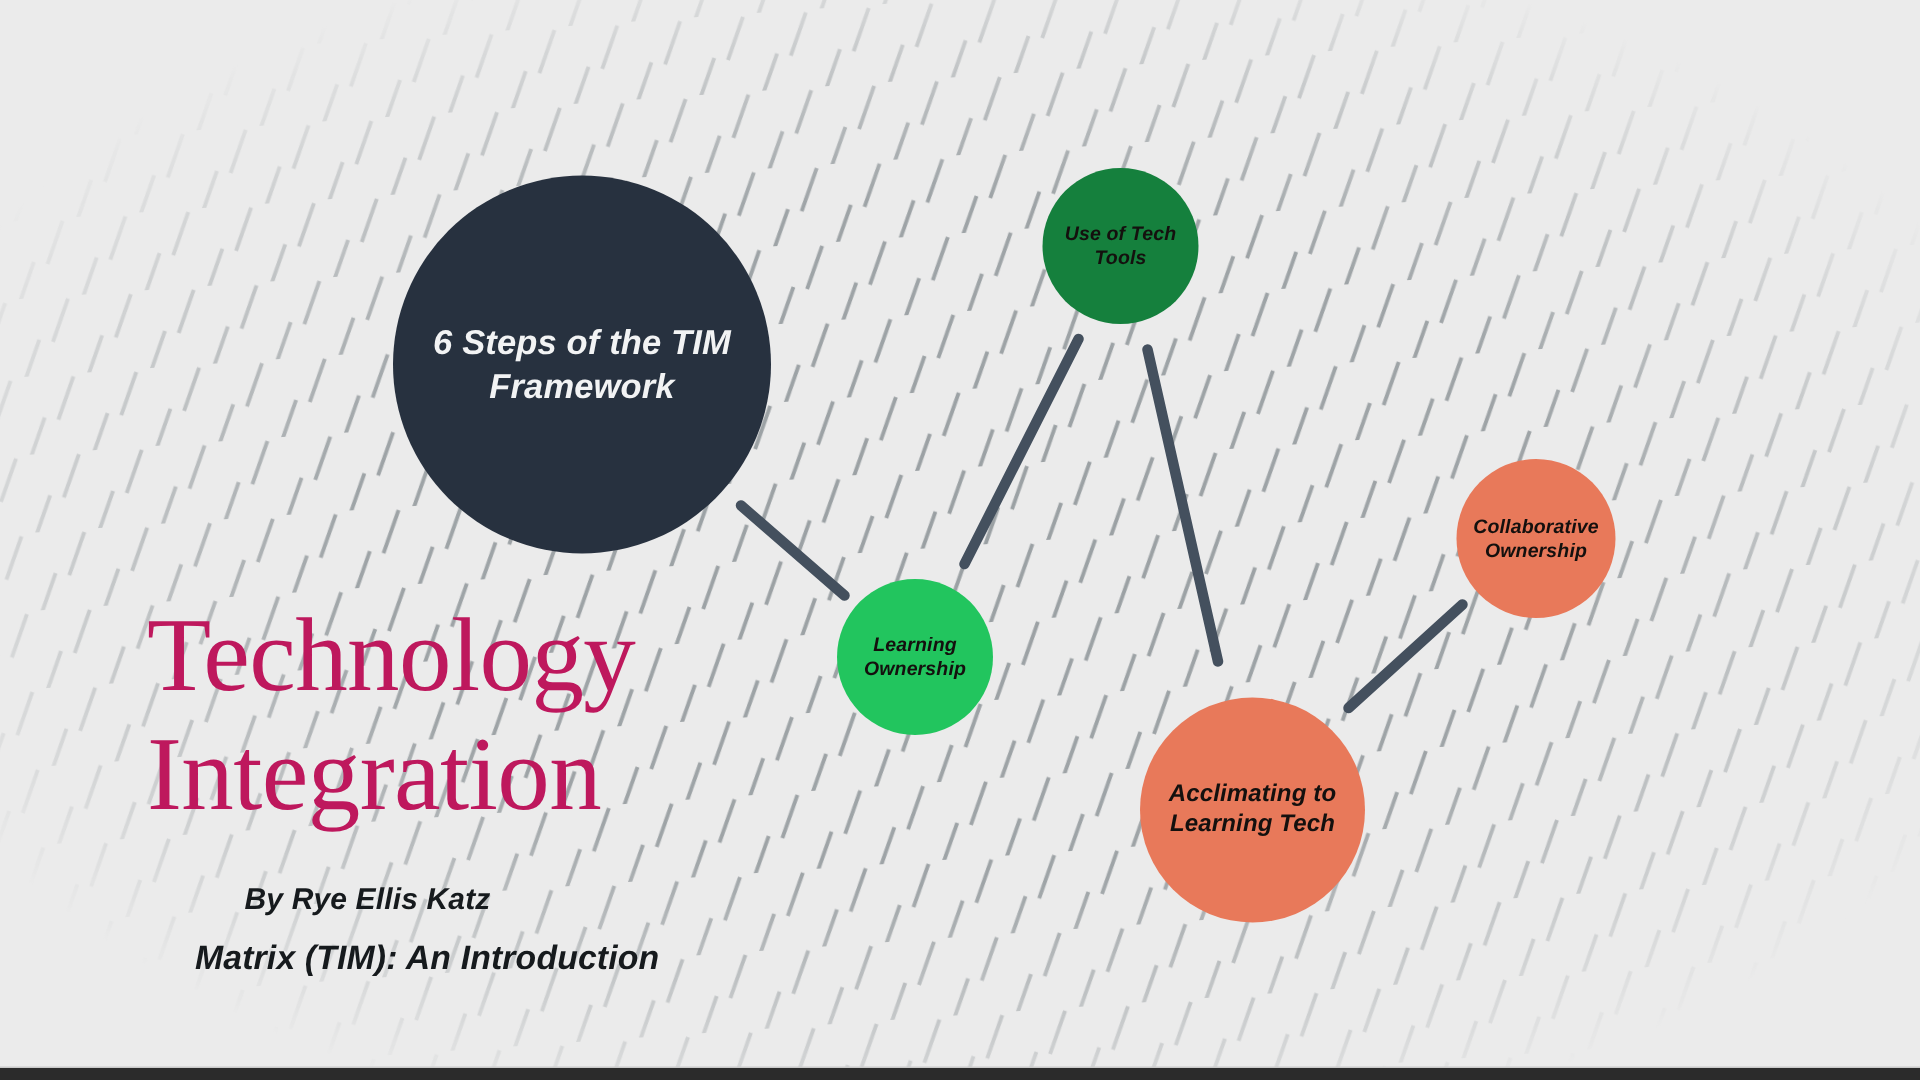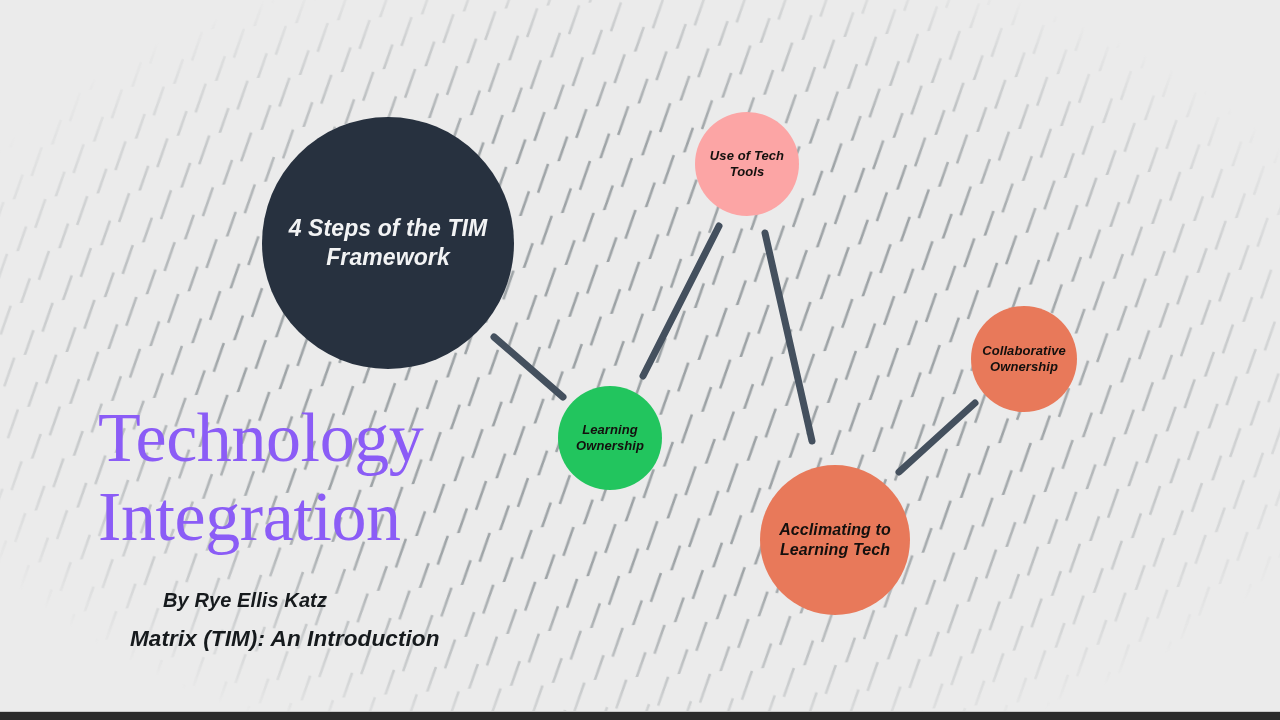--- a/index.html
+++ b/index.html
@@ -62,21 +62,21 @@
     position: absolute;
     left: 98px;
     top: 398px;
     width: 520px;
   }
   #main-title {
     font-family: "Liberation Serif", serif;
     font-weight: 400;
     font-size: 70px;
     line-height: 1.13;
-    color: #8b5cf6;
+    color: #be185d;
     letter-spacing: -0.4px;
     margin: 0;
   }
   #main-title .line2 {
     display: block;
   }
   #subtitle {
     margin: 14px 0 0 32px;
     font-family: "Liberation Sans", sans-serif;
     font-style: italic;
@@ -144,23 +144,23 @@
     <g id="edges-group" stroke-linecap="round">
         <line x1="494" y1="337" x2="563" y2="397" stroke="#44505e" stroke-width="7"></line>
         <line x1="643" y1="376" x2="719" y2="226" stroke="#44505e" stroke-width="7"></line>
         <line x1="765" y1="233" x2="812" y2="441" stroke="#44505e" stroke-width="7"></line>
         <line x1="975" y1="403" x2="899" y2="472" stroke="#44505e" stroke-width="7"></line>
       </g>
   </svg>
 
   <div id="nodes-layer">
       <div class="node hub" style="left: 262px; top: 117px; width: 252px; height: 252px; background: rgb(39, 49, 63); color: rgb(242, 243, 244); font-size: 23px;">
-        <span style="padding: 0px 10%;">4 Steps of the TIM Framework</span>
+        <span style="padding: 0px 10%;">6 Steps of the TIM Framework</span>
       </div>
-      <div class="node step" style="left: 695px; top: 112px; width: 104px; height: 104px; background: #fca5a5; color: rgb(20, 16, 14); font-size: 13px;">
+      <div class="node step" style="left: 695px; top: 112px; width: 104px; height: 104px; background: #15803d; color: rgb(20, 16, 14); font-size: 13px;">
         <span style="padding: 0px 10%;">Use of Tech Tools</span>
       </div>
       <div class="node step" style="left: 558px; top: 386px; width: 104px; height: 104px; background: #22c55e; color: rgb(20, 16, 14); font-size: 13px;">
         <span style="padding: 0px 10%;">Learning Ownership</span>
       </div>
       <div class="node step" style="left: 760px; top: 465px; width: 150px; height: 150px; background: rgb(232, 121, 90); color: rgb(20, 16, 14); font-size: 16px;">
         <span style="padding: 0px 10%;">Acclimating to Learning Tech</span>
       </div>
       <div class="node step" style="left: 971px; top: 306px; width: 106px; height: 106px; background: rgb(232, 121, 90); color: rgb(20, 16, 14); font-size: 13px;">
         <span style="padding: 0px 10%;">Collaborative Ownership</span>

